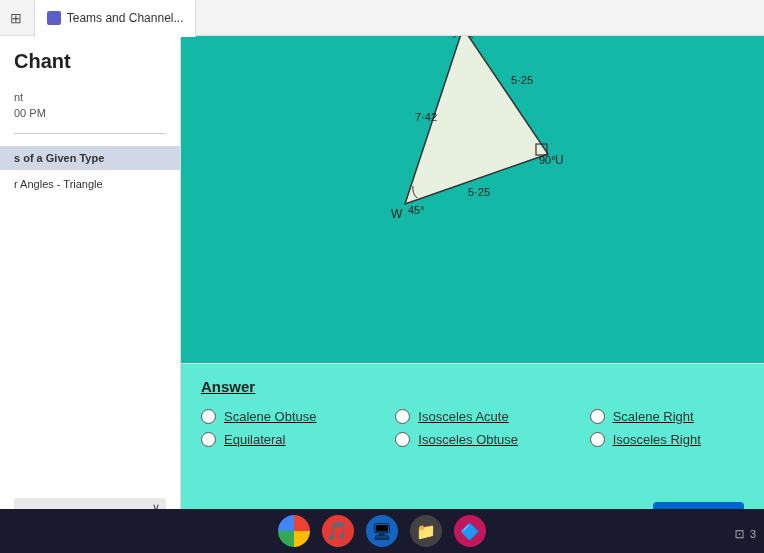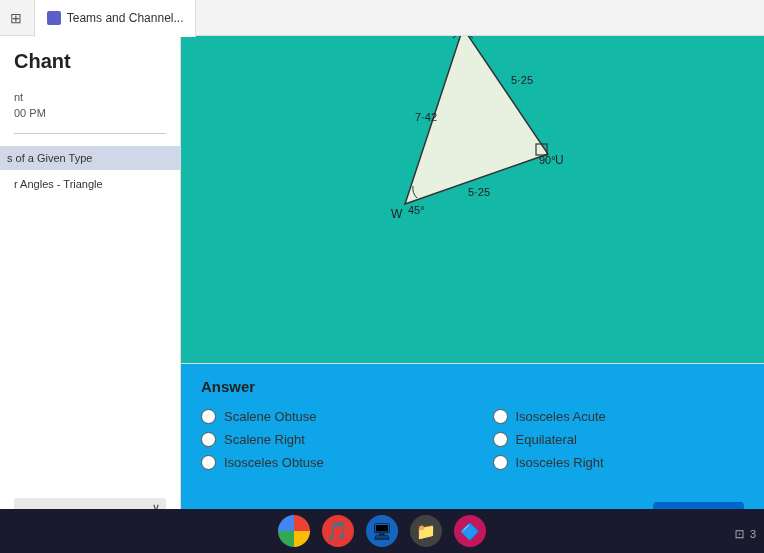--- a/index.html
+++ b/index.html
@@ -84,23 +84,23 @@
     }
 
     .sidebar-divider {
       height: 1px;
       background: #ccc;
       margin: 12px 14px;
     }
 
     .sidebar-section-label {
       font-size: 11px;
-      font-weight: normal;
-      color: #333;
-      padding: 6px 7px;
+      font-weight: bold;
+      color: #333;
+      padding: 6px 14px;
       background: #d0d8e8;
       margin-bottom: 4px;
     }
 
     .sidebar-item {
       font-size: 11px;
       color: #333;
       padding: 4px 14px;
       cursor: pointer;
     }
@@ -160,36 +160,37 @@
     }
 
     .triangle-container svg {
       position: absolute;
       top: 0;
       left: 0;
     }
 
     
     .answer-section {
-      background: #0ea5e9;
+      background: #5eead4;
       border-top: 1px solid #ddd;
       padding: 14px 20px 32px 20px;
       min-height: 190px;
+      text-decoration: underline;
     }
 
     .answer-title {
       font-size: 15px;
       font-weight: bold;
       color: #222;
       margin-bottom: 14px;
     }
 
     .answer-options-grid {
       display: grid;
-      grid-template-columns: 1fr 1fr;
+      grid-template-columns: 1fr 1fr 1fr;
       gap: 8px 40px;
     }
 
     .answer-option {
       display: flex;
       align-items: center;
       gap: 8px;
       font-size: 13px;
       color: #333;
       cursor: pointer;

